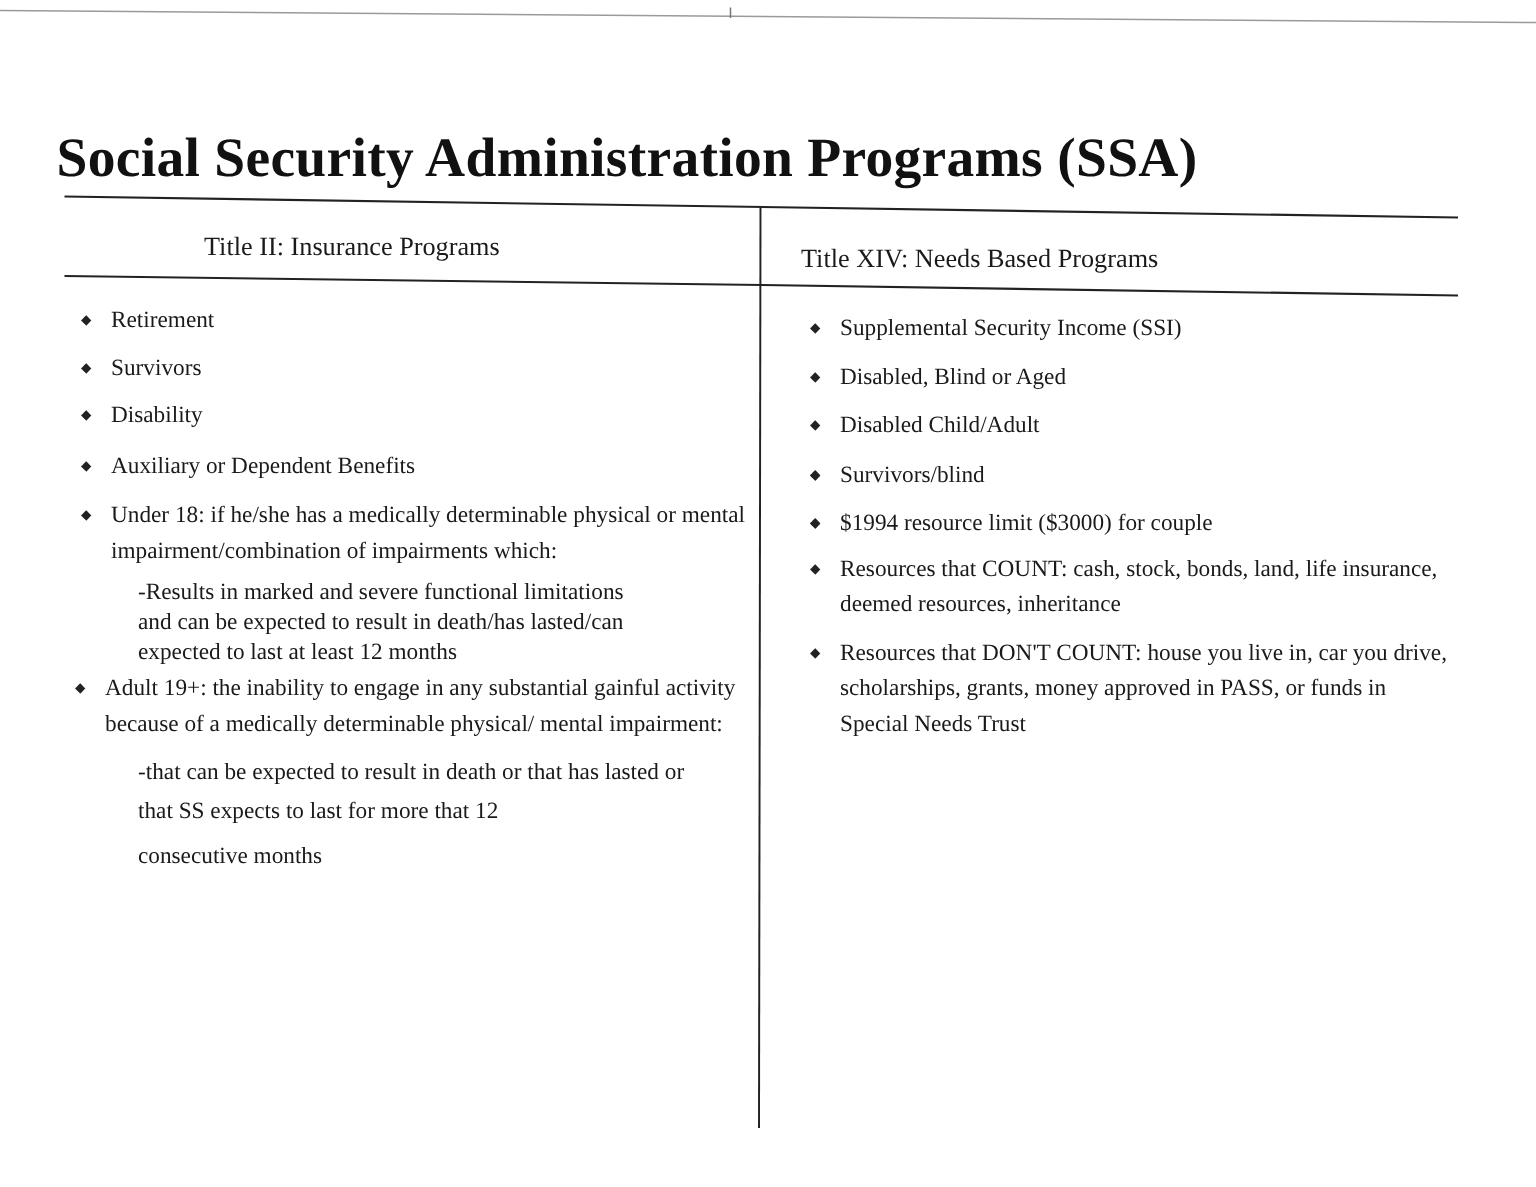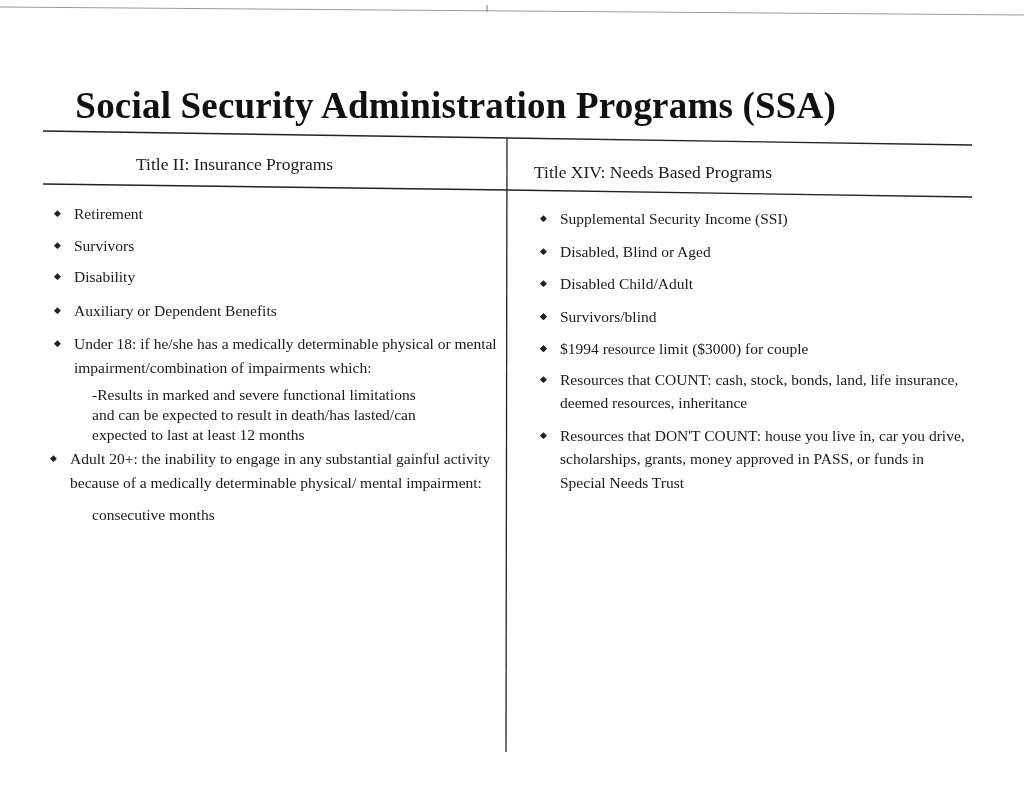--- a/index.html
+++ b/index.html
@@ -2,21 +2,21 @@
 <html><head>
   <meta charset="utf-8">
   <style>
     html, body { margin: 0; padding: 0; }
     body {
       width: 1024px; height: 791px; background: #ffffff; position: relative; overflow: hidden;
       font-family: "Liberation Serif", "DejaVu Serif", serif; color: #1a1a1a;
     }
     .scan-top { position: absolute; left: 0; top: 4px; width: 1024px; height: 12px; }
     .title {
-      position: absolute; left: 0; width: 836px; top: 84px; text-align: right;
+      position: absolute; left: 0; width: 836px; top: 84px; text-align: center;
       font-size: 37px; font-weight: bold; letter-spacing: 0.2px; color: #111;
     }
     .rules { position: absolute; left: 0; top: 0; width: 1024px; height: 791px; pointer-events: none; }
     .col-head { position: absolute; font-size: 17.5px; color: #1a1a1a; }
     .col-head.left { left: 136px; top: 154px; }
     .col-head.right { left: 534px; top: 162px; }
     .col { position: absolute; font-size: 15.5px; line-height: 23.5px; }
     .col.left { left: 50px; top: 202px; width: 450px; }
     .col.right { left: 536px; top: 207px; width: 430px; }
     .item { position: relative; padding-left: 24px; margin: 0; }
@@ -58,22 +58,22 @@
 <div class="col-head left">Title II:  Insurance Programs</div>
 <div class="col-head right">Title XIV:  Needs Based Programs</div>
 
 <div class="col left">
   <p class="item i0"><span class="bullet">◆</span><span>Retirement</span></p>
   <p class="item i1"><span class="bullet">◆</span><span>Survivors</span></p>
   <p class="item i2"><span class="bullet">◆</span><span>Disability</span></p>
   <p class="item i3"><span class="bullet">◆</span><span>Auxiliary or Dependent Benefits</span></p>
   <p class="item i4"><span class="bullet">◆</span><span>Under 18:  if he/she has a medically determinable physical or mental impairment/combination of impairments which:</span></p>
   <p class="sub s0" style="padding-right:60px;">-Results in marked and severe functional limitations and can be expected to result in death/has lasted/can expected to last at least 12 months</p>
-  <p class="item i5" style="margin-left:-4px;"><span class="bullet">◆</span><span>Adult 20+:  the inability to engage in any substantial gainful activity because of a medically determinable physical/ mental impairment:</span></p>
-  <p class="sub s1" style="padding-right:40px;"><span class="last">consecutive months</span></p>
+  <p class="item i5" style="margin-left:-4px;"><span class="bullet">◆</span><span>Adult 19+:  the inability to engage in any substantial gainful activity because of a medically determinable physical/ mental impairment:</span></p>
+  <p class="sub s1" style="padding-right:40px;"><span>-that can be expected to result in death or that has lasted or that SS expects to last for more that 12</span><span class="last">consecutive months</span></p>
 </div>
 
 <div class="col right">
   <p class="item r0"><span class="bullet">◆</span><span>Supplemental Security Income (SSI)</span></p>
   <p class="item r1"><span class="bullet">◆</span><span>Disabled, Blind or Aged</span></p>
   <p class="item r2"><span class="bullet">◆</span><span>Disabled Child/Adult</span></p>
   <p class="item r3"><span class="bullet">◆</span></p>
   <p class="item r4"><span class="bullet">◆</span><span>Survivors/blind</span></p>
   <p class="item r5"><span class="bullet">◆</span></p>
   <p class="item r6"><span class="bullet">◆</span><span>$1994 resource limit ($3000) for couple</span></p>

